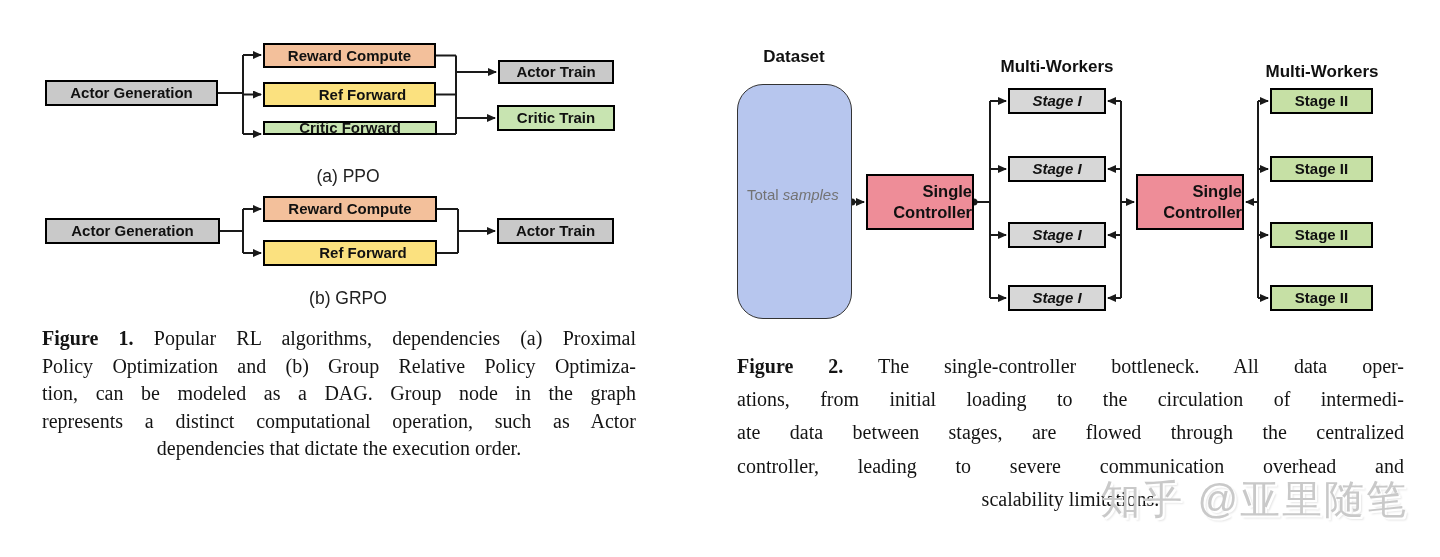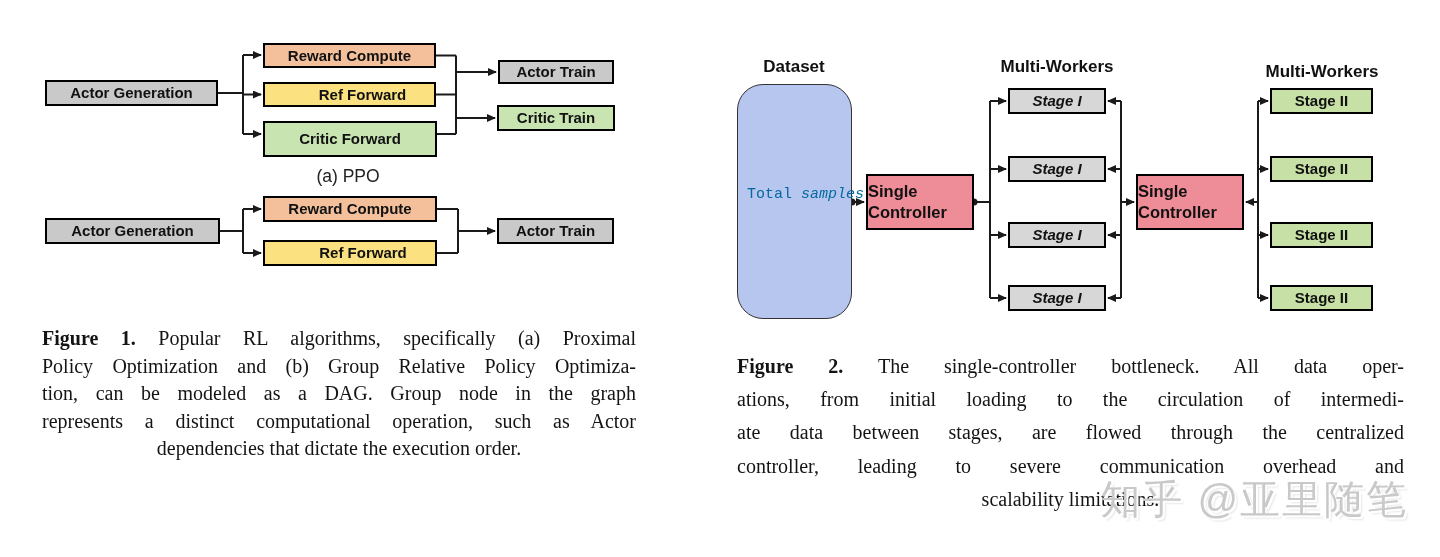--- a/index.html
+++ b/index.html
@@ -35,24 +35,24 @@
   .overlabel {
     position:absolute; text-align:center; font-size:17px; font-weight:700; color:#111;
     white-space:nowrap;
   }
   .dataset {
     position:absolute; box-sizing:border-box;
     background:var(--dataset-blue,#B7C6EE);
     border:1.5px solid #333; border-radius:26px;
   }
   .dataset-text {
-    position:absolute; font-size:15px; color:#0369a1; white-space:nowrap;font-family:Liberation Mono, monospace;
+    position:absolute; font-size:15px; color:#737373; white-space:nowrap;
   }
   .controller {
-    font-size:16.5px; line-height:1.3; text-align:left; white-space:normal;
+    font-size:16.5px; line-height:1.3; text-align:right; white-space:normal;
   }
 
   .caption {
     position:absolute; font-family:"Liberation Serif", serif; color:#141414;
   }
   .cap1 { font-size:20px; line-height:27.5px; }
   .cap2 { font-size:20px; line-height:33.2px; }
   .cap-line { text-align:justify; text-align-last:justify; }
   .cap-last { text-align:center; }
   .cap-bold { font-weight:700; }
@@ -120,39 +120,40 @@
       <path class="edge arr" d="M1258 101 H1268"></path>
       <path class="edge arr" d="M1258 169 H1268"></path>
       <path class="edge arr" d="M1258 235 H1268"></path>
       <path class="edge arr" d="M1258 298 H1268"></path>
     </g>
   </svg>
 
   <div class="node c-gray" style="left:45px;  top:80px;  width:173px; height:26px;">Actor Generation</div>
   <div class="node c-orange" style="left:263px; top:43px;  width:173px; height:25px;">Reward Compute</div>
   <div class="node c-yellow" style="left:263px; top:82px;  width:173px; height:25px;">Ref Forward</div>
-  <div class="node c-green" style="left:263px; top:121px; width:174px; height:36px;">Critic Forward</div>
+  <div class="node c-green" style="left:263px; top:121px; width:174px; height:14px;">Critic Forward</div>
   <div class="node c-gray" style="left:498px; top:60px;  width:116px; height:24px;">Actor Train</div>
   <div class="node c-green" style="left:497px; top:105px; width:118px; height:26px;">Critic Train</div>
   <div class="sublabel" style="left:248px; top:166px; width:200px;text-align:center;">(a) PPO</div>
 
   <div class="node c-gray" style="left:45px;  top:218px; width:175px; height:26px;">Actor Generation</div>
   <div class="node c-orange" style="left:263px; top:196px; width:174px; height:26px;">Reward Compute</div>
   <div class="node c-yellow" style="left:263px; top:240px; width:174px; height:26px;">Ref Forward</div>
   <div class="node c-gray" style="left:497px; top:218px; width:117px; height:26px;">Actor Train</div>
+  <div class="sublabel" style="left:248px; top:288px; width:200px;">(b) GRPO</div>
 
   <div class="caption cap1" style="left:42px; top:325px; width:594px;">
-    <div class="cap-line"><span class="cap-bold">Figure 1.</span> <span>Popular RL algorithms, specifically (a) Proximal</span></div>
+    <div class="cap-line"><span class="cap-bold">Figure 1.</span> <span>Popular RL algorithms, dependencies (a) Proximal</span></div>
     <div class="cap-line">Policy Optimization and (b) Group Relative Policy Optimiza-</div>
     <div class="cap-line">tion, can be modeled as a DAG. Group node in the graph</div>
     <div class="cap-line">represents a distinct computational operation, such as Actor</div>
     <div class="cap-last">dependencies that dictate the execution order.</div>
   </div>
 
-  <div class="overlabel" style="left:714px;  top:57px; width:160px;">Dataset</div>
+  <div class="overlabel" style="left:714px;  top:47px; width:160px;">Dataset</div>
   <div class="overlabel" style="left:977px;  top:57px; width:160px;">Multi-Workers</div>
   <div class="overlabel" style="left:1242px; top:62px; width:160px;">Multi-Workers</div>
 
   <div class="dataset" style="left:737px; top:84px; width:115px; height:235px;"></div>
   <div class="dataset-text" style="left:747px; top:186px;">
     <span>Total</span>
     <i>samples</i>
   </div>
 
   <div class="node c-pink controller" style="left:866px;  top:174px; width:108px; height:56px;">Single Controller</div>

